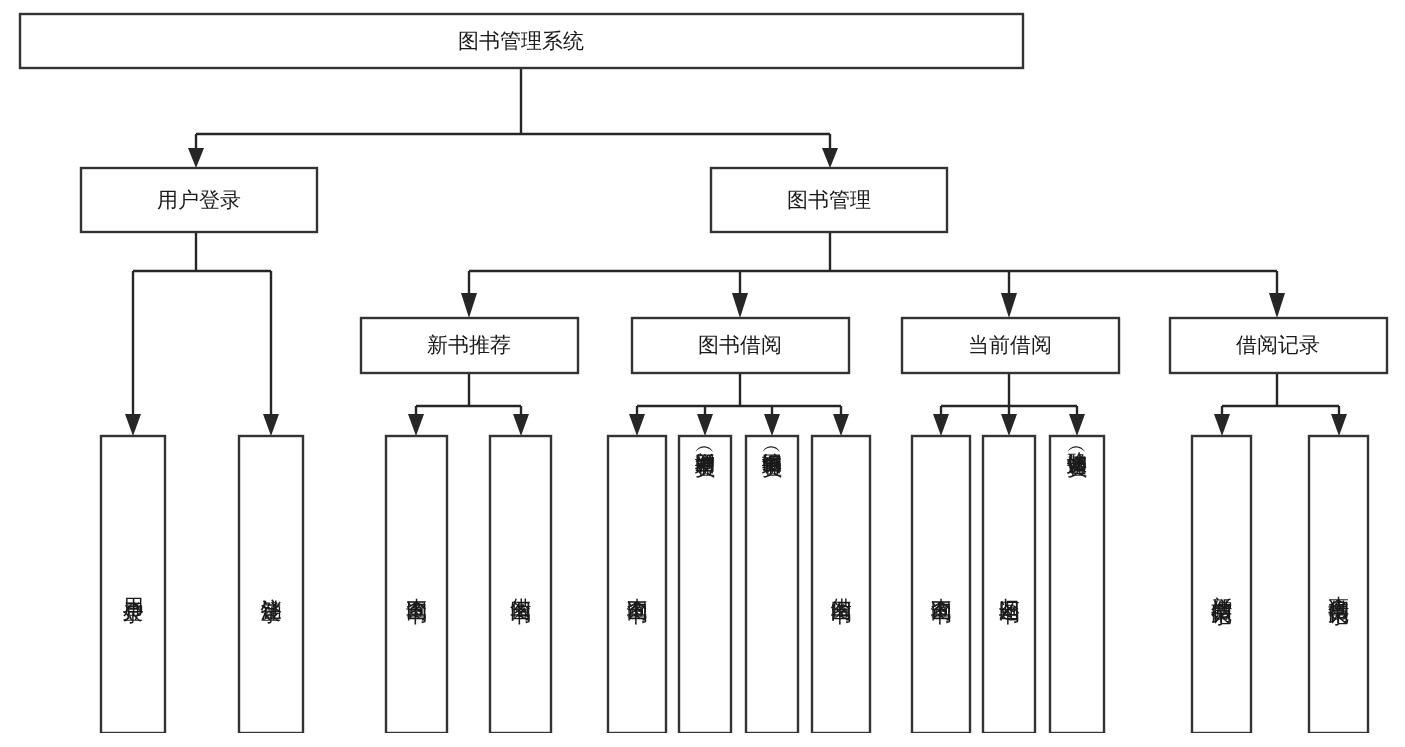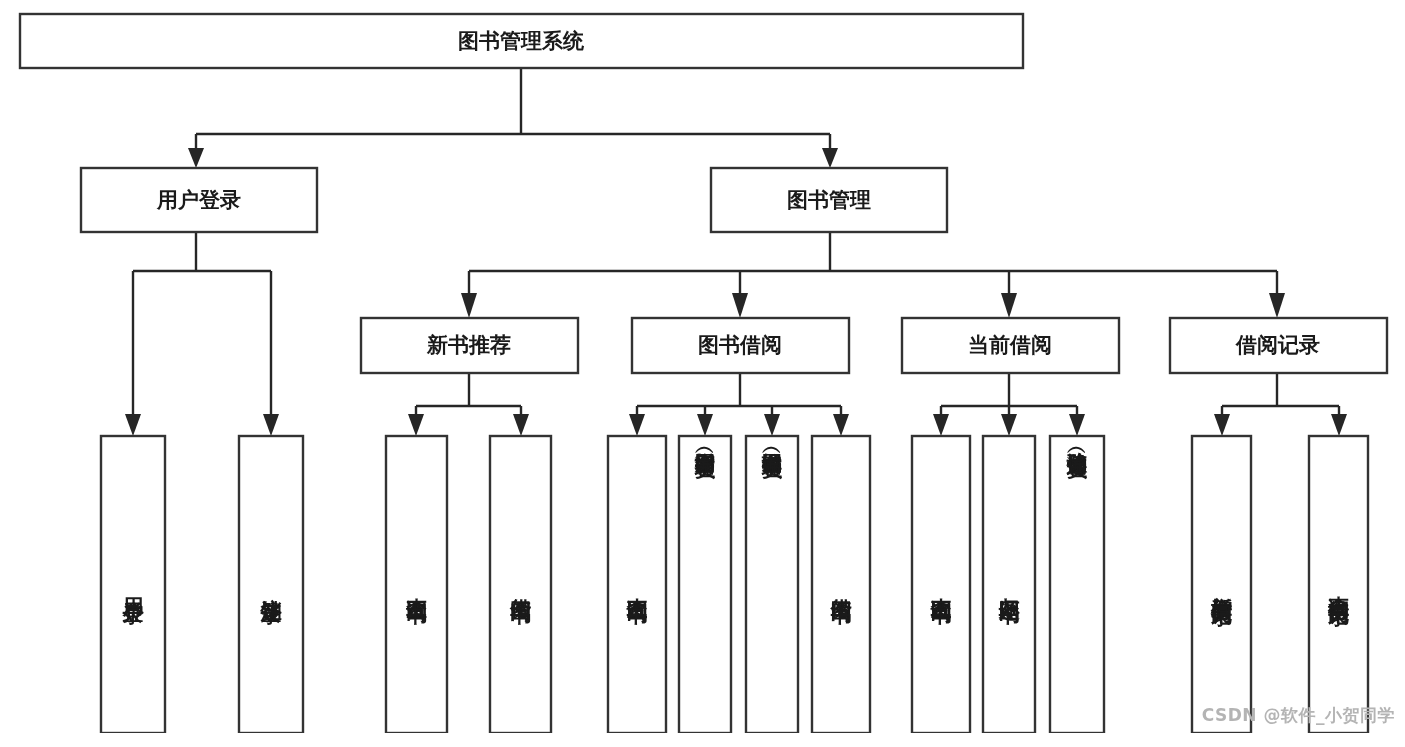--- a/index.html
+++ b/index.html
@@ -10,21 +10,20 @@
   }
   body {
     font-family: "DejaVu Sans", "Liberation Sans", sans-serif;
   }
   #diagram-root {
     position: relative;
     width: 1405px;
     height: 733px;
     background: #ffffff;
     overflow: hidden;
-    font-weight: bold;
   }
   svg.diagram-canvas {
     position: absolute;
     left: 0;
     top: 0;
     width: 1405px;
     height: 747px;
   }
   .node-box {
     fill: #ffffff;
@@ -237,14 +236,13 @@
     <span class="vlabel-text">确认归还（管理员）</span>
   </div>
 
   <div class="vlabel-wrap" style="left:1192px; top:436px; width:59px; height:297px;">
     <span class="vlabel-text">新增借阅记录</span>
   </div>
   <div class="vlabel-wrap" style="left:1309px; top:436px; width:59px; height:297px;">
     <span class="vlabel-text">查询借阅记录</span>
   </div>
 
-  <div class="watermark">CSDN @软件_小贺同学</div>
 </div>
 
 </body></html>

